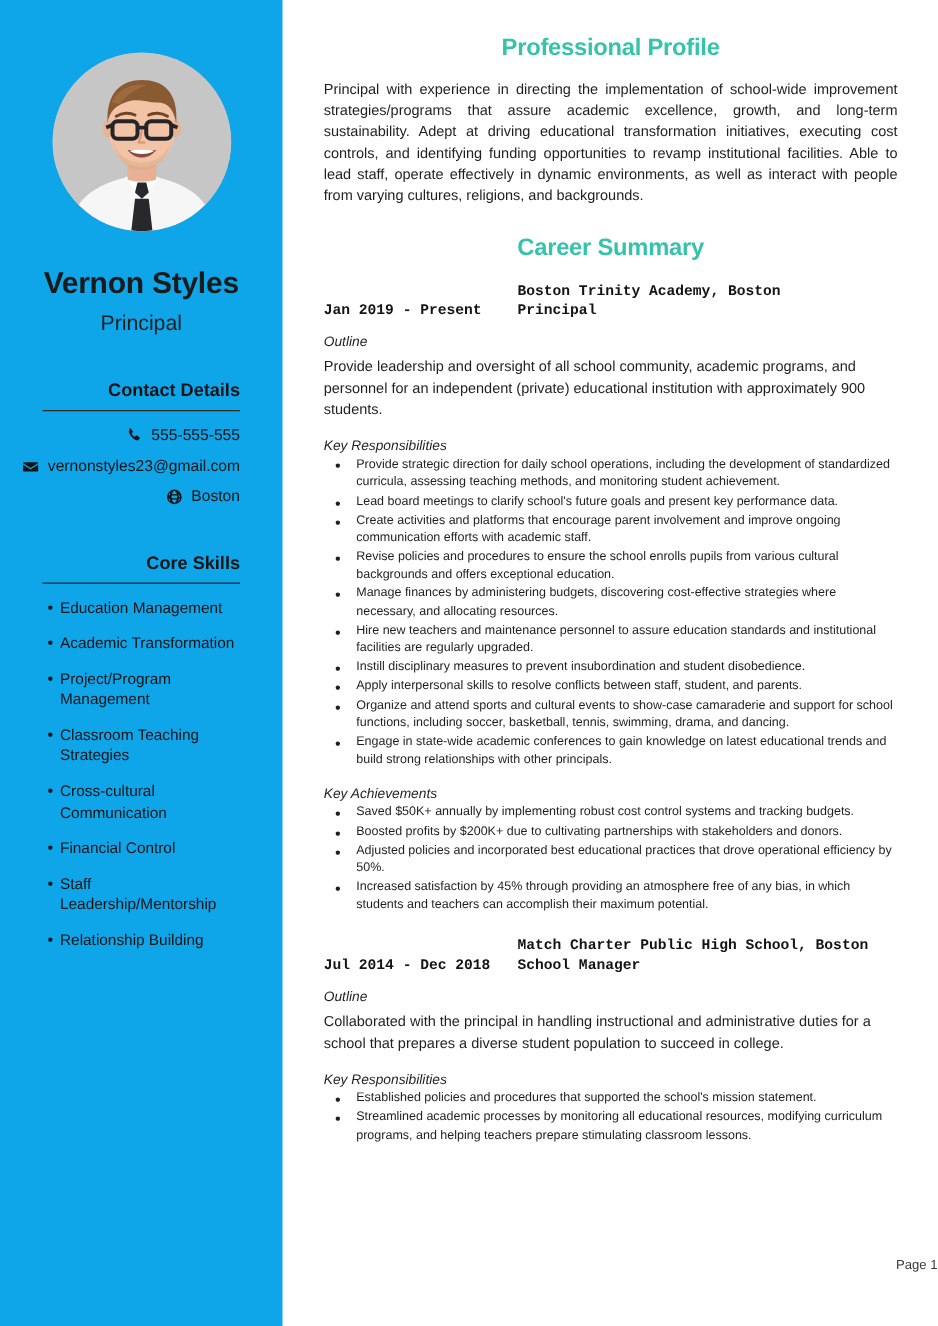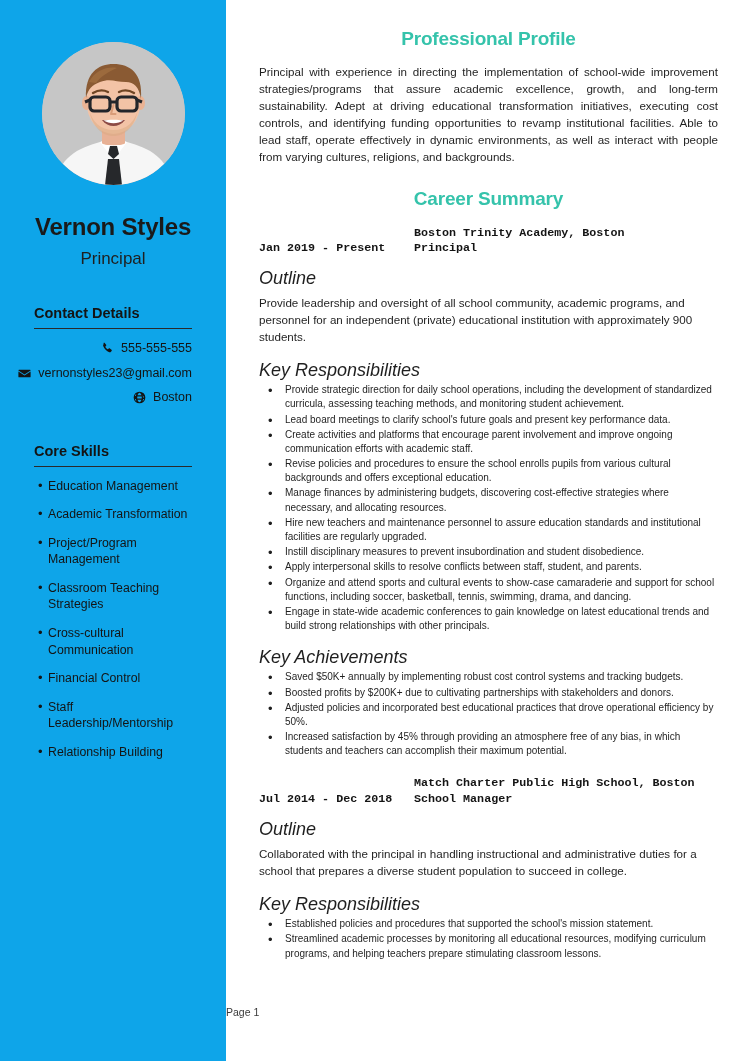--- a/index.html
+++ b/index.html
@@ -55,21 +55,21 @@
     text-align: center;
     font-size: 17px;
     color: #1f1f1f;
     margin-top: 8px;
     font-weight: normal;
   }
 
   .side-section { margin-top: 36px; padding: 0 22px; }
   .side-section.skills { }
   .side-heading {
-    text-align: left;
+    text-align: right;
     font-size: 14.5px;
     font-weight: bold;
     color: #141414;
     padding-bottom: 7px;
   }
   .side-rule {
     height: 1px;
     background: #2a2a2a;
     width: 100%;
     margin-bottom: 11px;
@@ -144,21 +144,21 @@
     font-size: 11.7px;
     font-weight: bold;
     color: #141414;
     line-height: 1.32;
     font-family: Liberation Mono, monospace;
   }
   .job-dates { flex: 0 0 155px; }
   .job-org { flex: 1; }
 
   .sub-label {
-    font-size: 18px;
+    font-size: 11px;
     font-style: italic;
     color: #1f1f1f;
     margin-top: 12px;
     margin-bottom: 6px;
   }
   .outline-text {
     font-size: 11.6px;
     line-height: 1.46;
     color: #1f1f1f;
     margin: 0;
@@ -181,21 +181,21 @@
   ul.bullets li:before {
     content: "\2022";
     position: absolute;
     left: 9px;
     top: -1px;
     font-size: 13px;
     color: #1f1f1f;
   }
 
   .page-footer {
-    text-align: left;
+    text-align: right;
     font-size: 10.5px;
     color: #3a3a3a;
     position: absolute;
     bottom: 43px;
     left: 0;
     right: 0;
   }
 </style>
 </head>
 <body>

